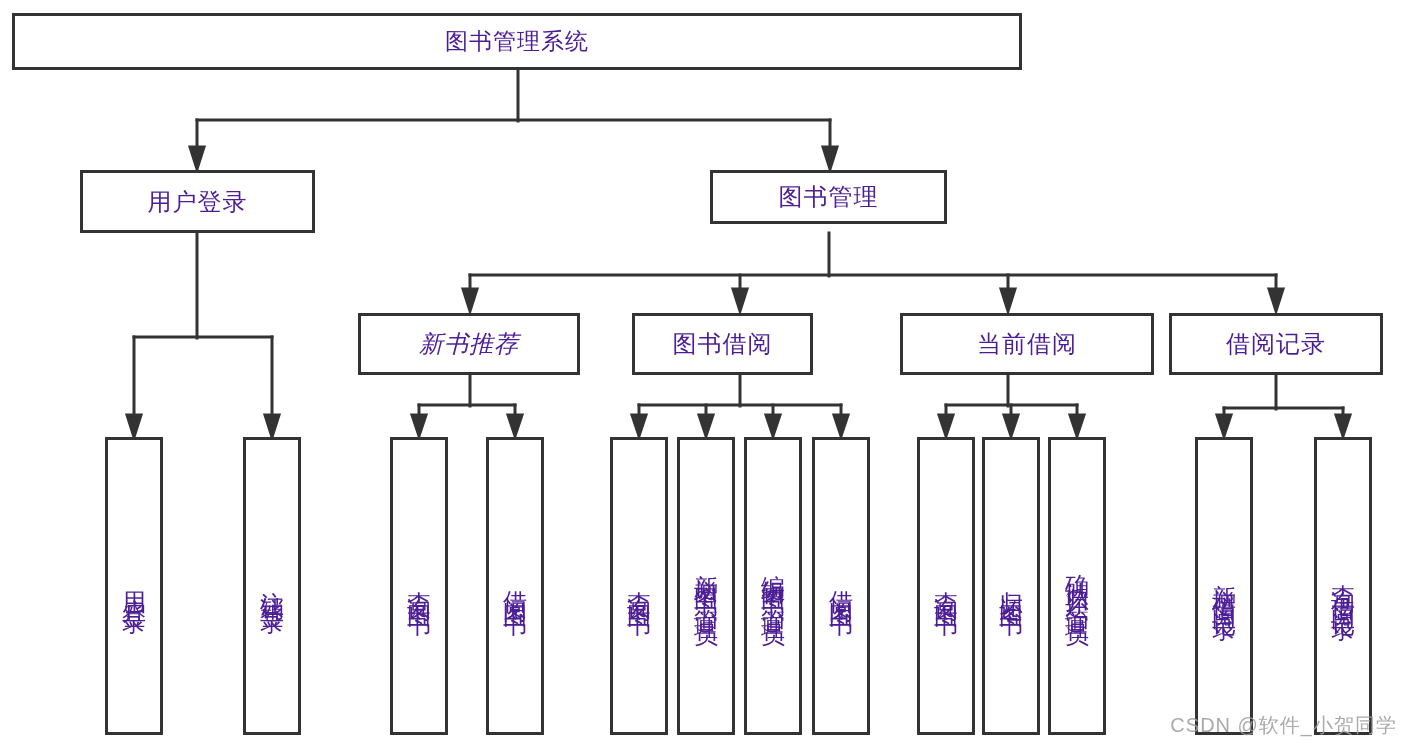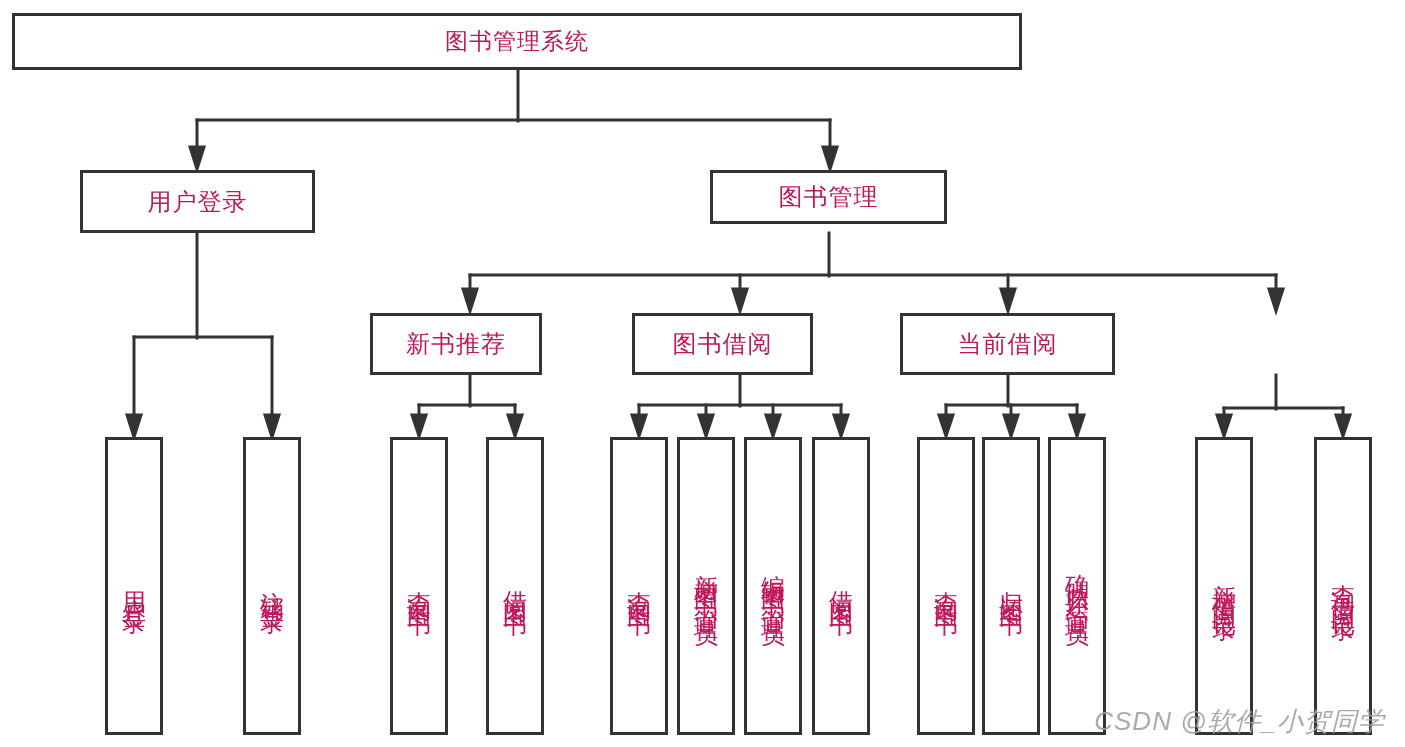--- a/index.html
+++ b/index.html
@@ -19,21 +19,21 @@
     position: absolute;
     left: 0; top: 0;
     width: 1405px; height: 747px;
     pointer-events: none;
   }
   .node {
     position: absolute;
     box-sizing: border-box;
     background: #ffffff;
     border: 3px solid #333333;
-    color: #be185d;
+    color: #4c1d95;
     display: flex;
     align-items: center;
     justify-content: center;
   }
   .hnode {
     font-size: 24px;
     letter-spacing: 1px;
     white-space: nowrap;
   }
   .root {
@@ -48,28 +48,27 @@
     top: 437px;
     width: 58px;
     height: 298px;
   }
   .l3 {
     top: 313px;
     height: 62px;
   }
   #watermark {
     position: absolute;
-    right: 20px;
+    right: 8px;
     bottom: 8px;
-    font-size: 26px;
+    font-size: 20px;
     color: rgba(158, 158, 158, 0.88);
     letter-spacing: 1px;
     white-space: nowrap;
     z-index: 5;
-    font-style: italic;
   }
 </style>
 </head>
 <body>
 
 <div id="stage">
 
   <svg id="wires" viewBox="0 0 1405 747" stroke="#333333" stroke-width="3" fill="#333333" stroke-linecap="square">
 
     <g>
@@ -144,23 +143,24 @@
       <line x1="1343" y1="408" x2="1343" y2="417"></line>
       <polygon points="1336,415 1350,415 1343,436"></polygon>
     </g>
   </svg>
 
   <div class="node hnode root" style="left:12px; top:13px; width:1010px; height:57px;">图书管理系统</div>
 
   <div class="node hnode" style="left:80px; top:170px; width:235px; height:63px;">用户登录</div>
   <div class="node hnode" style="left:710px; top:170px; width:237px; height:54px;">图书管理</div>
 
-  <div class="node hnode l3" style="left:370px; width:172px;">新书推荐</div>
+  <div class="node hnode l3" style="left:358px; width:222px;font-style:italic;">新书推荐</div>
   <div class="node hnode l3" style="left:632px; width:181px;">图书借阅</div>
-  <div class="node hnode l3" style="left:900px; width:215px;">当前借阅</div>
+  <div class="node hnode l3" style="left:900px; width:254px;">当前借阅</div>
+  <div class="node hnode l3" style="left:1169px; width:214px;">借阅记录</div>
 
   <div class="node leaf" style="left:105px;">用户登录</div>
   <div class="node leaf" style="left:243px;">注销登录</div>
 
   <div class="node leaf" style="left:390px;">查询图书</div>
   <div class="node leaf" style="left:486px;">借阅图书</div>
 
   <div class="node leaf" style="left:610px;">查询图书</div>
   <div class="node leaf" style="left:677px;">新增图书（管理员）</div>
   <div class="node leaf" style="left:744px;">编辑图书（管理员）</div>

